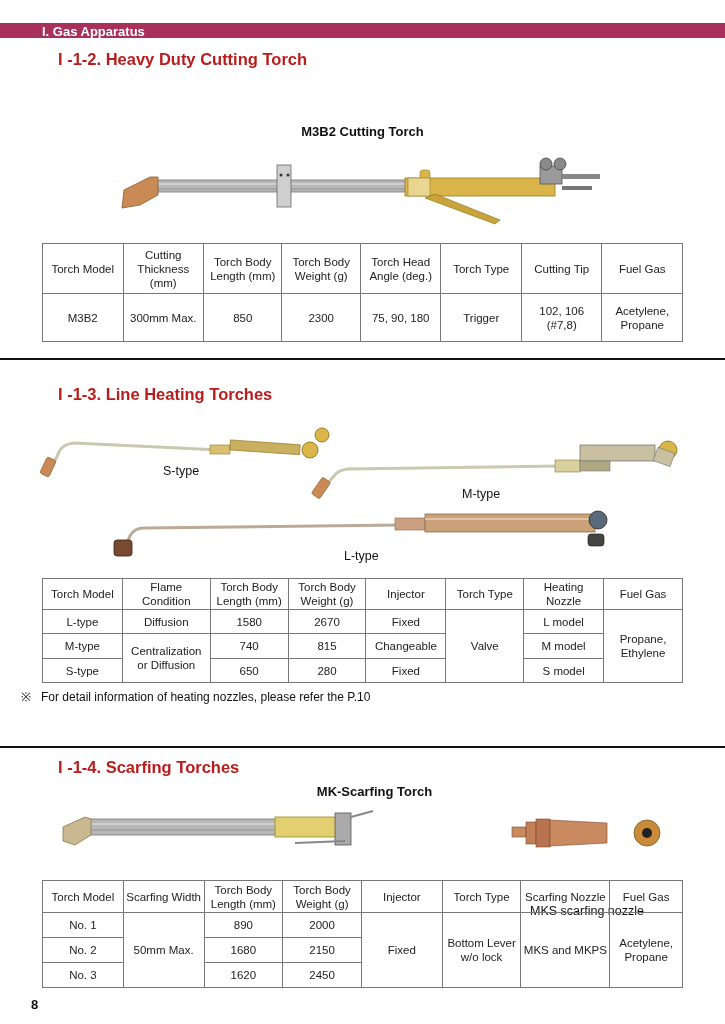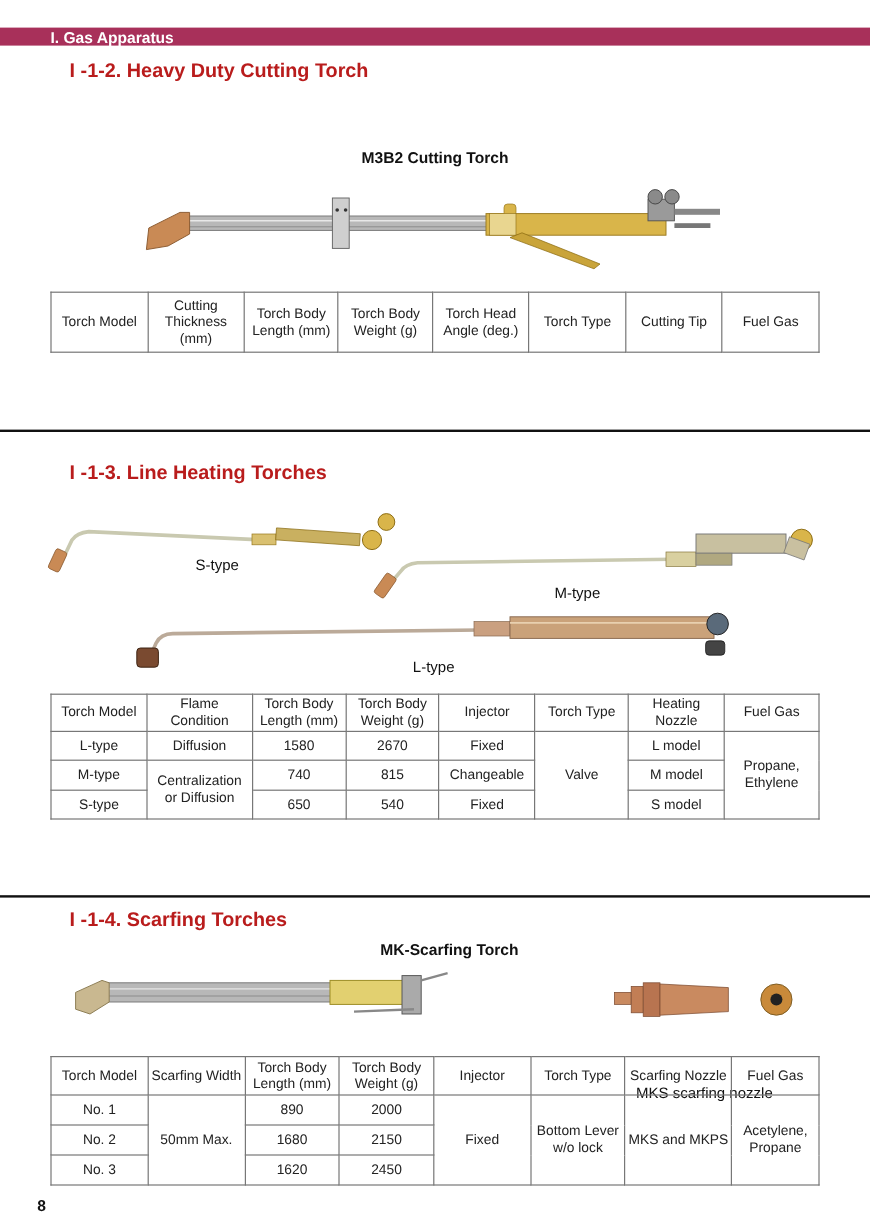--- a/index.html
+++ b/index.html
@@ -62,20 +62,30 @@
       <tr style="height:50px;">
     <td>Torch Model</td>
     <td>Cutting Thickness (mm)</td>
     <td>Torch Body Length (mm)</td>
     <td>Torch Body Weight (g)</td>
     <td>Torch Head Angle (deg.)</td>
     <td>Torch Type</td>
     <td>Cutting Tip</td>
     <td>Fuel Gas</td>
   </tr>
+  <tr style="height:48px;">
+    <td>M3B2</td>
+    <td>300mm Max.</td>
+    <td>850</td>
+    <td>2300</td>
+    <td>75, 90, 180</td>
+    <td>Trigger</td>
+    <td>102, 106 (#7,8)</td>
+    <td>Acetylene, Propane</td>
+  </tr>
 </tbody>
   </table>
 
 <div class="abs divider" style="top:358px;"></div>
 
 <div class="abs section-title" style="left:58px; top:385px;">I -1-3. Line Heating Torches</div>
 
 <svg style="left:40px; top:420px;" width="290" height="65" viewBox="0 0 290 65">
   <path d="M8,55 L20,30 Q24,24 34,23 L180,30" fill="none" stroke="#c9c9b0" stroke-width="3"></path>
   <rect x="3" y="38" width="10" height="18" rx="2" transform="rotate(25 8 47)" fill="#c98a55" stroke="#8a5a30" stroke-width="0.6"></rect>
@@ -144,28 +154,29 @@
     <td>M-type</td>
     <td rowspan="2">Centralization or Diffusion</td>
     <td>740</td>
     <td>815</td>
     <td>Changeable</td>
     <td>M model</td>
   </tr>
   <tr style="height:24px;">
     <td>S-type</td>
     <td>650</td>
-    <td>540</td>
+    <td>280</td>
     <td>Fixed</td>
     <td>S model</td>
   </tr>
 </tbody>
   </table>
 
 <div class="abs note" style="left:21px; top:689px;">
+  <div><span class="mark">※</span><span>For detail information of heating nozzles, please refer the P.10</span></div>
 </div>
 
 <div class="abs divider" style="top:746px;"></div>
 
 <div class="abs section-title" style="left:58px; top:758px;">I -1-4. Scarfing Torches</div>
 <div class="abs caption-bold" style="left:0; width:725px; text-align:center; top:784px;margin-left:12px;">MK-Scarfing Torch</div>
 
 <svg style="left:55px; top:805px;" width="320" height="55" viewBox="0 0 320 55">
   <rect x="30" y="14" width="205" height="16" fill="#b8b8b8" stroke="#777" stroke-width="0.8"></rect>
   <line x1="30" y1="19" x2="235" y2="19" stroke="#e5e5e5" stroke-width="1"></line>

